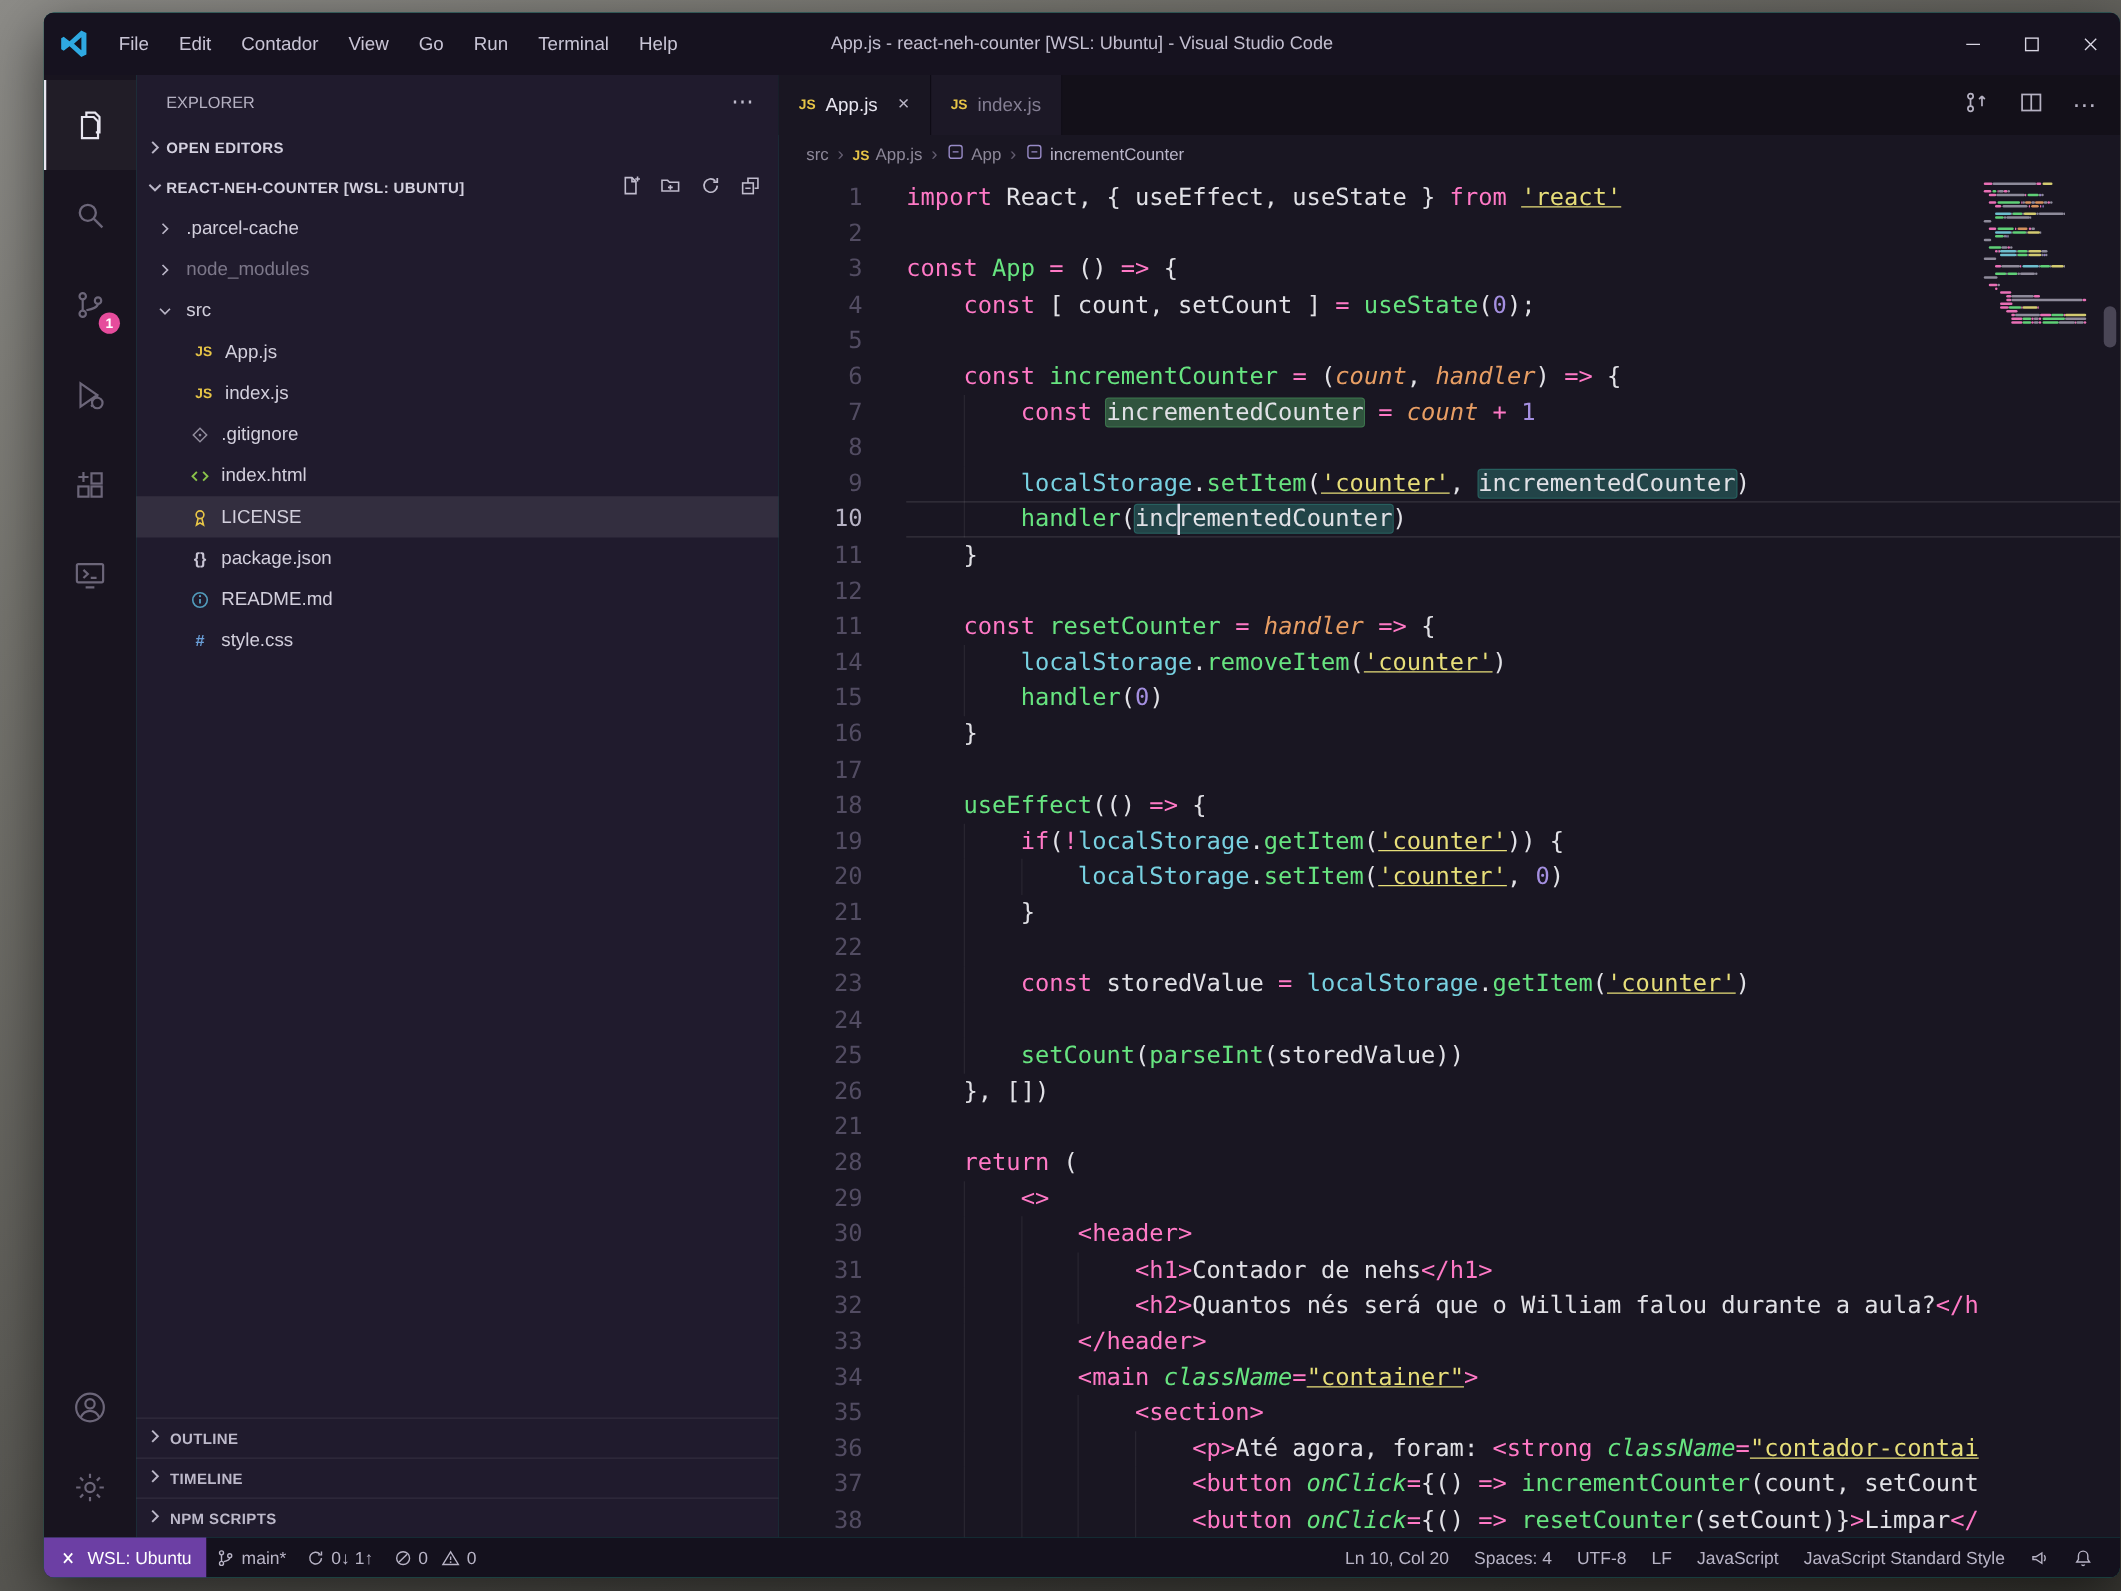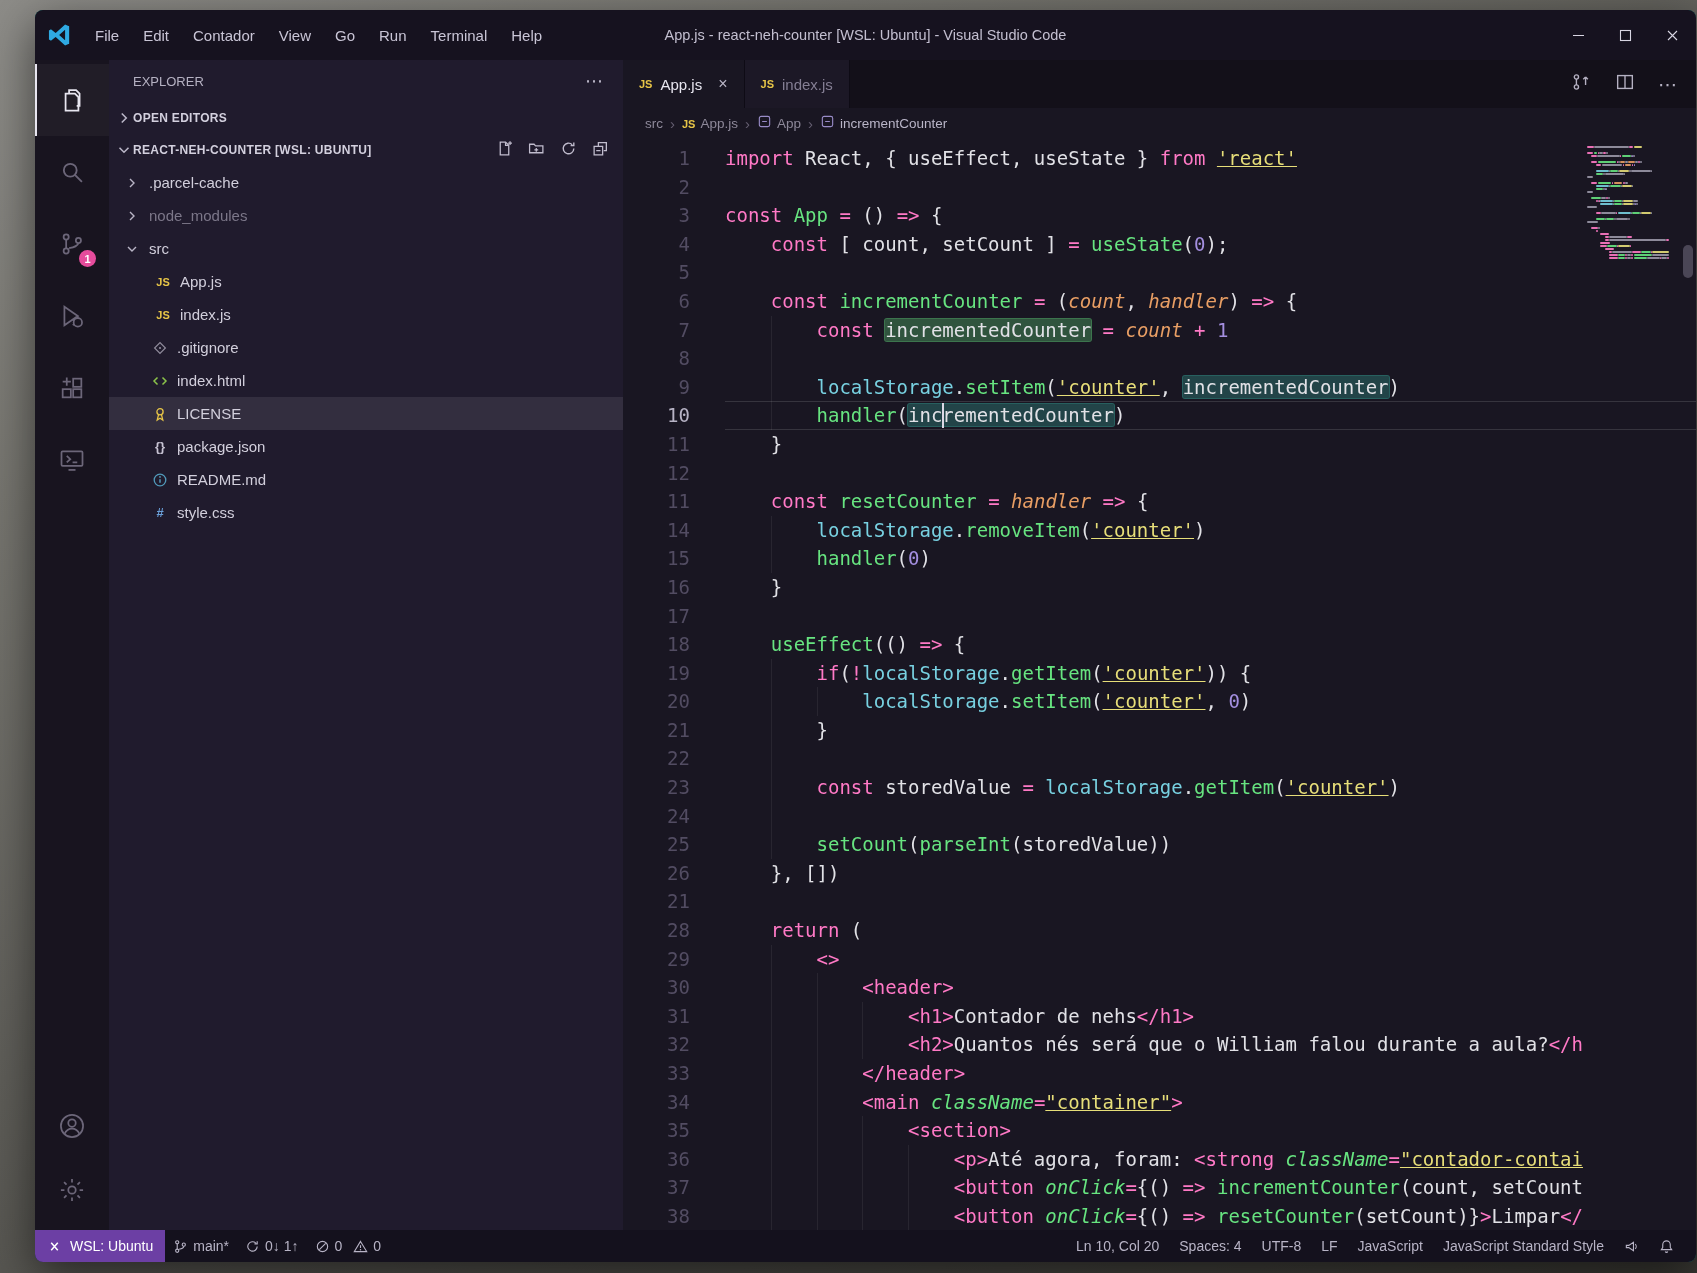--- a/index.html
+++ b/index.html
@@ -347,20 +347,40 @@
                 <circle cx="8" cy="4.9" r=".9" fill="#519aba"></circle>
               </svg>
             </span>
             <span class="tree-label">README.md</span>
           </div>
           <div class="tree-row lvl-root">
             <span class="tree-icon">
               <span class="file-glyph" style="color:#6a9fd8">#</span>
             </span>
             <span class="tree-label">style.css</span>
+          </div>
+        </div>
+      <div class="sidebar-bottom" id="sidebar-bottom">
+          <div class="bottom-section">
+            <span class="chev"><svg viewBox="0 0 16 16">
+                <path d="M6 4l4 4-4 4" fill="none" stroke="#b9b5c6" stroke-width="1.4"></path>
+              </svg></span>
+            <span>OUTLINE</span>
+          </div>
+          <div class="bottom-section">
+            <span class="chev"><svg viewBox="0 0 16 16">
+                <path d="M6 4l4 4-4 4" fill="none" stroke="#b9b5c6" stroke-width="1.4"></path>
+              </svg></span>
+            <span>TIMELINE</span>
+          </div>
+          <div class="bottom-section">
+            <span class="chev"><svg viewBox="0 0 16 16">
+                <path d="M6 4l4 4-4 4" fill="none" stroke="#b9b5c6" stroke-width="1.4"></path>
+              </svg></span>
+            <span>NPM SCRIPTS</span>
           </div>
         </div>
     </div>
 
     <div class="editor">
       <div class="tabbar">
         <div id="tabs" style="display:flex">
             <div class="tab active">
               <span class="tab-icon">
                 <span class="js-badge">JS</span>

